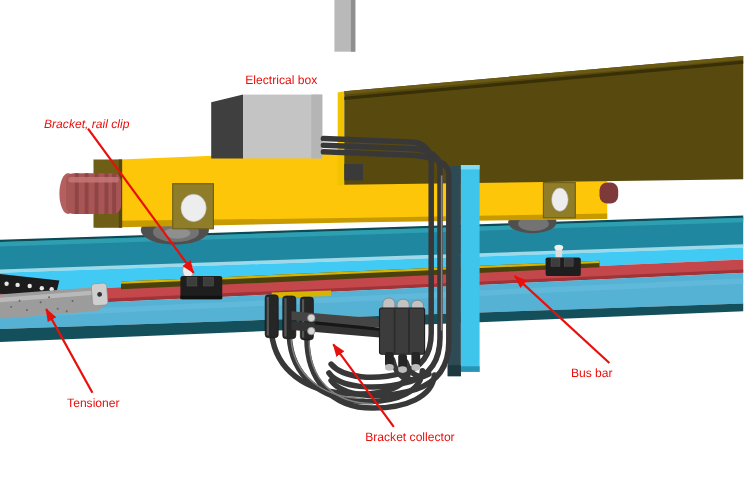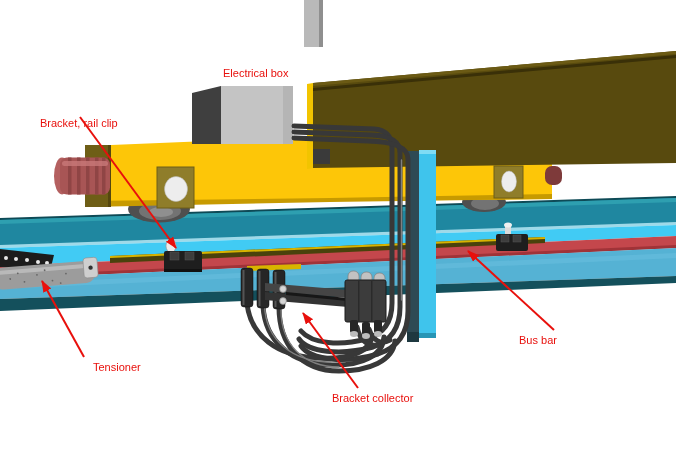--- a/index.html
+++ b/index.html
@@ -213,17 +213,17 @@
 
     <g id="arrow-layer">
         <line x1="80" y1="117" x2="176" y2="248" class="arrow-line" marker-end="url(#ah)"></line>
         <line x1="84" y1="357" x2="42" y2="281" class="arrow-line" marker-end="url(#ah)"></line>
         <line x1="358" y1="388" x2="303" y2="313" class="arrow-line" marker-end="url(#ah)"></line>
         <line x1="554" y1="330" x2="468" y2="251" class="arrow-line" marker-end="url(#ah)"></line>
       </g>
   </svg>
 
   <div class="lbl" style="left: 223px; top: 67px;">Electrical box</div>
-  <div class="lbl" style="left: 40px; top: 117px;">Bracket, rail clip</div>
-  <div class="lbl" style="left: 61px; top: 361px; margin-left: 32px;">Tensioner</div>
+  <div class="lbl" style="left: 40px; top: 107px; font-style: italic;">Bracket, rail clip</div>
+  <div class="lbl" style="left: 61px; top: 361px;">Tensioner</div>
   <div class="lbl" style="left: 332px; top: 392px;">Bracket collector</div>
   <div class="lbl" style="left: 519px; top: 334px;">Bus bar</div>
 </div>
 
 </body></html>

